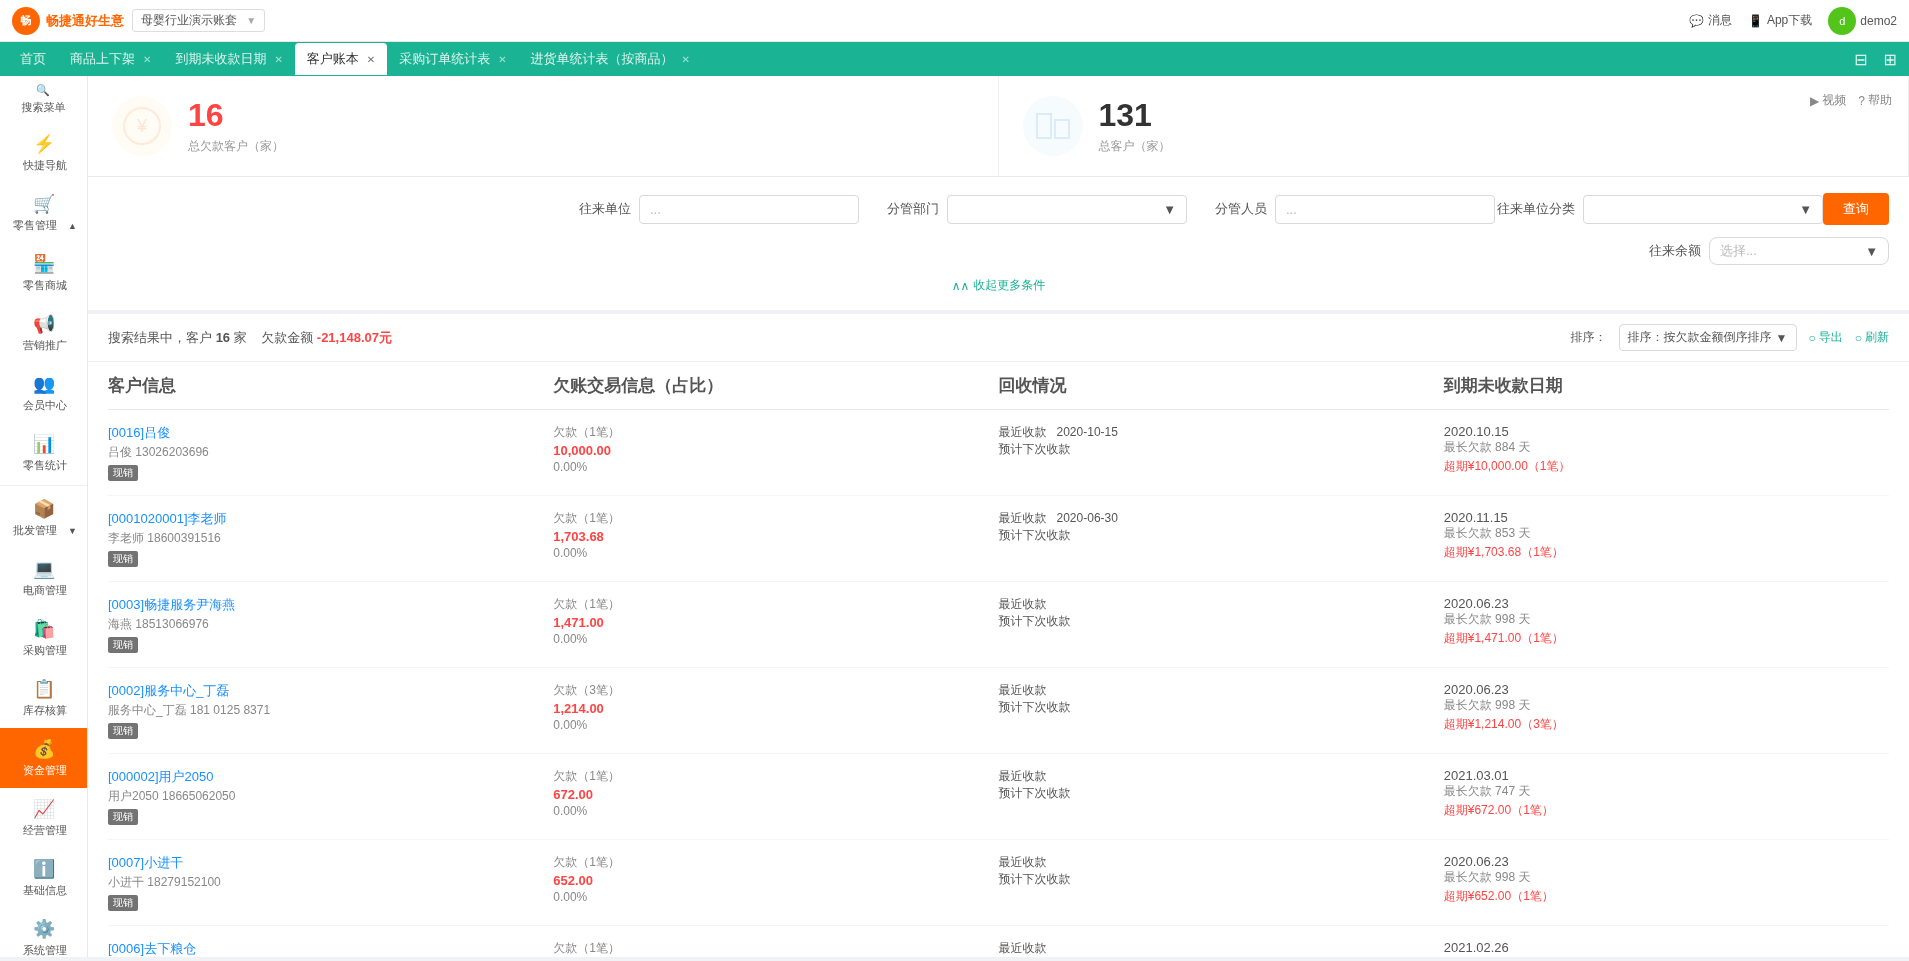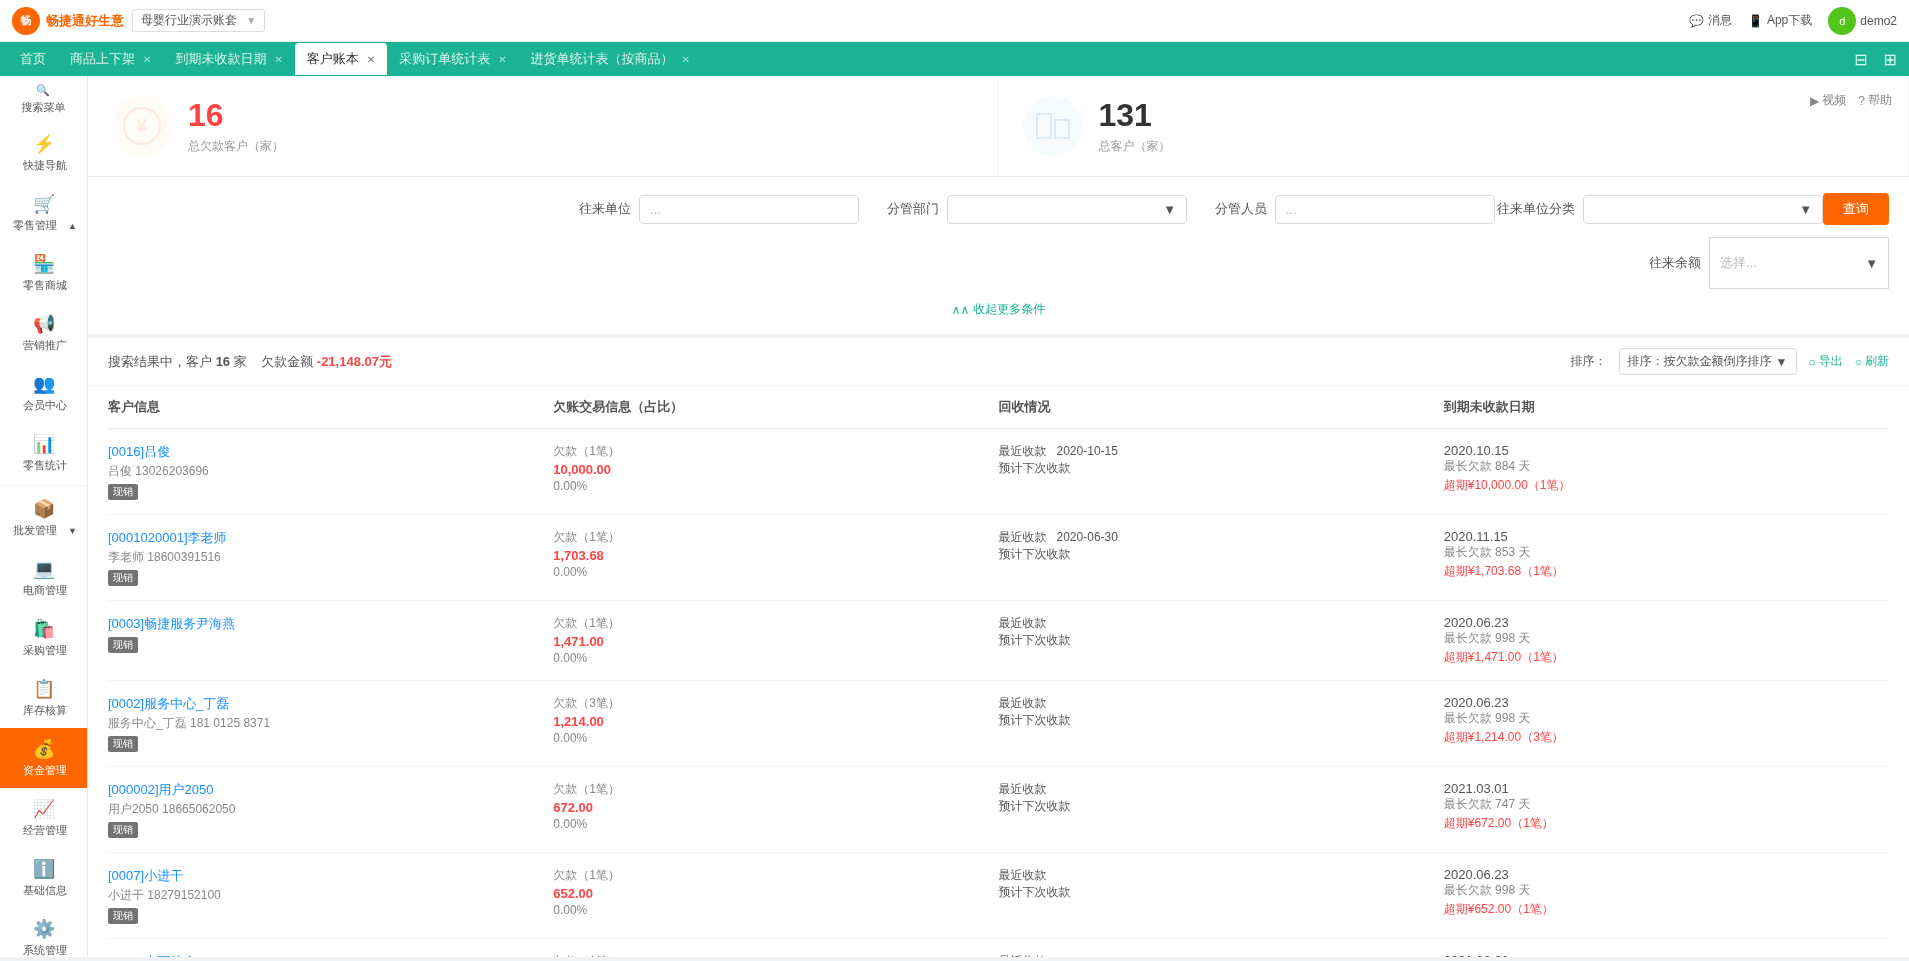--- a/index.html
+++ b/index.html
@@ -50,35 +50,35 @@
     .stat-number.negative { color: #ff4444; }
     .stat-number.dark { color: #333; font-weight: 900; }
     .stat-label { font-size: 12px; color: #999; margin-top: 4px; }
     .stat-helper { font-size: 12px; color: #888; cursor: pointer; display: flex; align-items: center; gap: 3px; }
     
     
     .filter-area { background: #fff; padding: 16px 20px; margin-bottom: 4px; }
     .filter-row { display: flex; align-items: center; gap: 0; margin-bottom: 12px; flex-wrap: wrap; justify-content: flex-end; }
     .filter-item { display: flex; align-items: center; gap: 8px; }
     .filter-label { font-size: 13px; color: #555; white-space: nowrap; width: 80px; text-align: right; }
-    .filter-select { border: 1px solid #d9d9d9; border-radius: 0; padding: 16px 10px; font-size: 13px; width: 180px; display: flex; align-items: center; justify-content: space-between; cursor: pointer; color: #555; }
+    .filter-select { border: 1px solid #d9d9d9; border-radius: 8px; padding: 4px 10px; font-size: 13px; width: 180px; display: flex; align-items: center; justify-content: space-between; cursor: pointer; color: #555; }
     .filter-select-wide { border: 1px solid #d9d9d9; border-radius: 4px; padding: 6px 10px; font-size: 13px; width: 240px; display: flex; align-items: center; justify-content: space-between; cursor: pointer; color: #555; }
     .btn-query { background: #ff6600; color: white; border: none; border-radius: 4px; padding: 7px 20px; font-size: 13px; cursor: pointer; white-space: nowrap; }
     .collapse-row { display: flex; justify-content: center; margin-top: 4px; }
     .collapse-btn { color: #1ab394; font-size: 12px; cursor: pointer; display: flex; align-items: center; gap: 4px; }
     
     
     .summary-bar { display: flex; align-items: center; justify-content: space-between; padding: 10px 20px; background: #fff; border-bottom: 1px solid #f0f0f0; font-size: 13px; color: #555; }
     .summary-right { display: flex; align-items: center; gap: 12px; }
     .sort-select { border: 1px solid #d9d9d9; border-radius: 4px; padding: 4px 8px; font-size: 12px; display: flex; align-items: center; gap: 4px; cursor: pointer; color: #555; }
     .action-btn { color: #1ab394; font-size: 12px; cursor: pointer; display: flex; align-items: center; gap: 3px; }
     
     
     .table-wrapper { background: #fff; padding: 0 20px; }
-    .table-header { display: grid; grid-template-columns: 2fr 2fr 2fr 2fr; padding: 12px 0; border-bottom: 1px solid #e8e8e8; font-size: 13px; font-weight: bold; color: #555; }
+    .table-header { display: grid; grid-template-columns: 2fr 2fr 2fr 2fr; padding: 12px 0; border-bottom: 1px solid #e8e8e8; font-size: 17px; font-weight: bold; color: #555; }
     .table-row { display: grid; grid-template-columns: 2fr 2fr 2fr 2fr; padding: 14px 0; border-bottom: 1px solid #f5f5f5; align-items: start; }
     .customer-name { color: #1890ff; font-size: 13px; cursor: pointer; }
     .customer-sub { color: #888; font-size: 12px; margin-top: 2px; }
     .customer-tag { display: inline-block; background: #737373; color: white; font-size: 10px; padding: 1px 5px; border-radius: 2px; margin-top: 4px; }
     .debt-amount { color: #ff4444; font-size: 13px; font-weight: bold; margin-top: 2px; }
     .debt-pct { color: #888; font-size: 12px; margin-top: 2px; }
     .debt-desc { color: #888; font-size: 12px; }
     .collect-date { color: #555; font-size: 12px; }
     .due-date { color: #555; font-size: 13px; }
     .overdue-text { color: #ff4444; font-size: 12px; margin-top: 2px; cursor: pointer; }
@@ -401,20 +401,21 @@
           <div class="overdue-days">最长欠款 853 天</div>
           <div class="overdue-text">超期¥1,703.68（1笔）</div>
         </div>
       </div>
 
       <div class="table-row">
         <div>
           <div class="customer-name">
             <span>[0003]畅捷服务尹海燕</span>
           </div>
+          <div class="customer-sub">海燕 18513066976</div>
           <div><span class="customer-tag">现销</span></div>
         </div>
         <div>
           <div class="debt-desc">欠款（1笔）</div>
           <div class="debt-amount">1,471.00</div>
           <div class="debt-pct">0.00%</div>
         </div>
         <div>
           <div class="collect-date">
             <span>最近收款</span>

